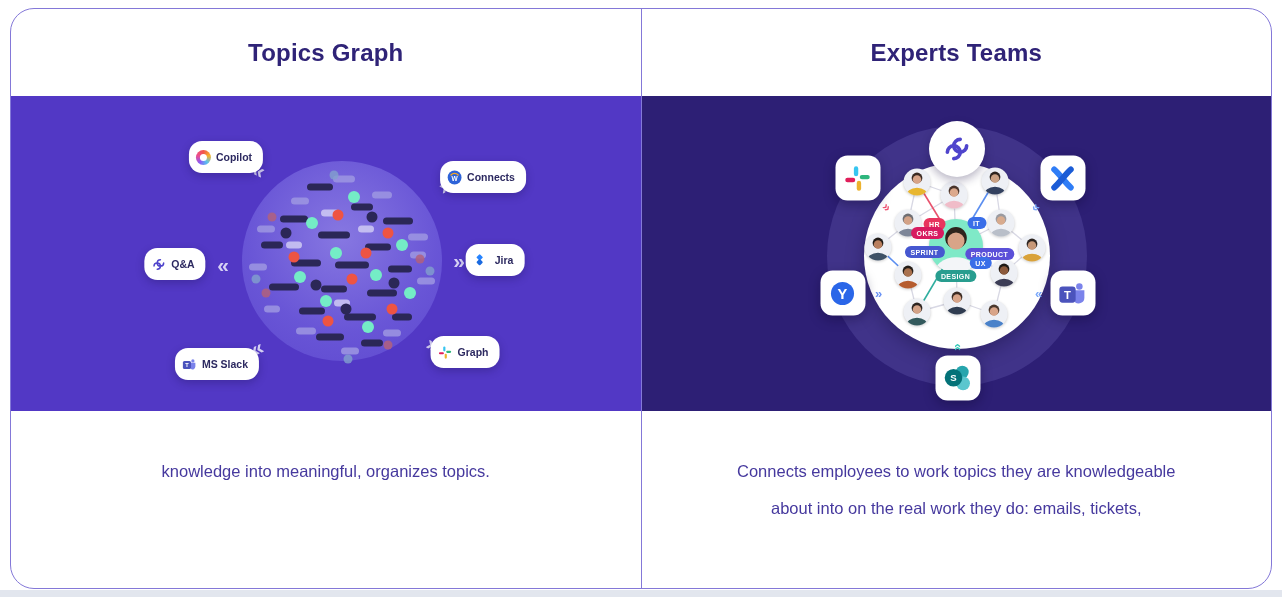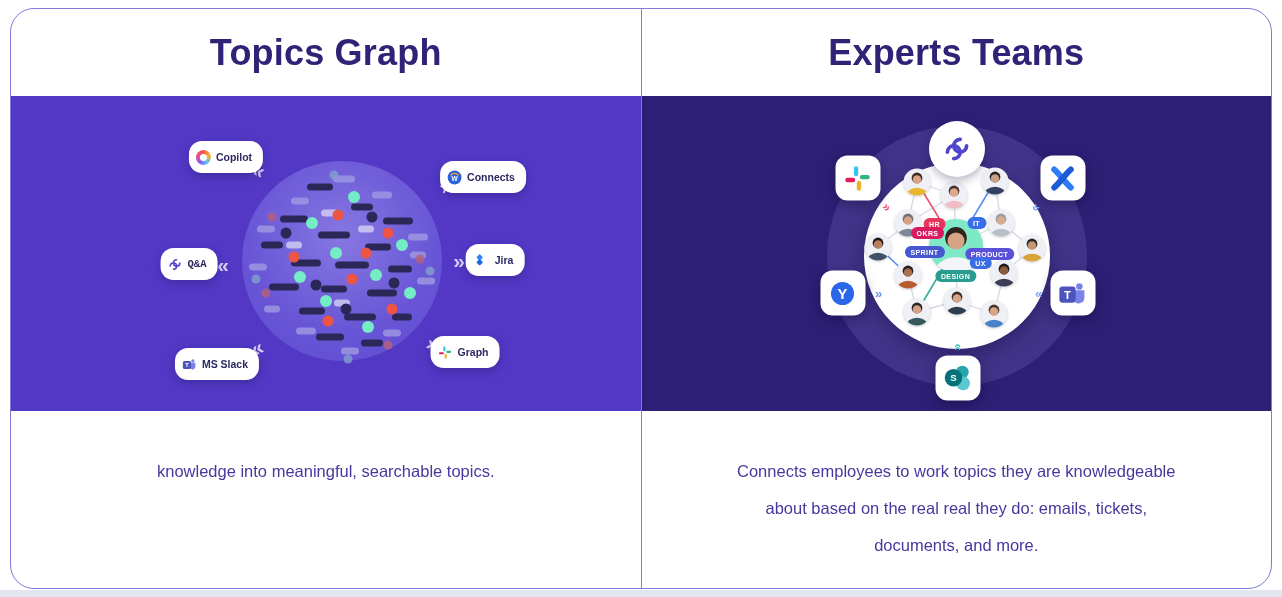--- a/index.html
+++ b/index.html
@@ -9,21 +9,21 @@
   }
   .bottom-strip{position:absolute;left:0;right:0;bottom:0;height:7px;background:#e2e6ee}
   .card{
     position:absolute;left:10px;top:8px;width:1262px;height:581px;
     background:#fff;border:1.5px solid #8478d8;border-radius:24px;
     overflow:hidden;display:flex;box-sizing:border-box;
   }
   .panel{flex:1 1 0;display:flex;flex-direction:column;min-width:0}
   .panel.left{border-right:1.5px solid #8478d8}
   .panel-header{height:87px;display:flex;align-items:center;justify-content:center}
-  .panel-title{margin:12px;font-size:36px;font-weight:bold;color:#2f2377;letter-spacing:.2px}
+  .panel-title{margin:12px;font-size:24px;font-weight:bold;color:#2f2377;letter-spacing:.2px}
   .band{position:relative;height:315px;overflow:hidden}
   .band.left-band{background:#5238c5}
   .band.right-band{background:#2d1f75}
   .desc{flex:1;display:flex;flex-direction:column;align-items:center;padding-top:42px}
   .desc .line{margin:0;line-height:37px;font-size:16.5px;color:#46399e;text-align:center;font-weight:500}
 
   
   .big-circle{
     position:absolute;left:231px;top:65px;width:200px;height:200px;border-radius:50%;
     background:radial-gradient(circle at 50% 38%, rgba(173,165,246,.58), rgba(136,126,238,.42) 60%, rgba(120,109,230,.30));
@@ -143,21 +143,21 @@
           <span class="lbl">Copilot</span>
         </div>
         <div class="pill" style="left: 472px; top: 81px;">
           <svg width="15" height="15" viewBox="0 0 16 16">
         <circle cx="8" cy="8" r="7.4" fill="#2d63d8"></circle>
         <path d="M4.2 5.4 a5 5 0 0 1 7.6 0" stroke="#f5a623" stroke-width="1.5" fill="none" stroke-linecap="round"></path>
         <text x="8" y="11.4" font-size="7" fill="#fff" text-anchor="middle" font-weight="bold" font-family="Liberation Sans,sans-serif">W</text>
           </svg>
           <span class="lbl">Connects</span>
         </div>
-        <div class="pill" style="left: 178px; top: 168px; font-family: Liberation Mono, monospace;">
+        <div class="pill" style="left: 164px; top: 168px;">
           <svg width="15" height="15" viewBox="0 0 28 28">
     <path d="M17 5 a6 6 0 1 0 6 6" fill="none" stroke="#4f44cc" stroke-width="2.8" stroke-linecap="round"></path>
     <path d="M11 23 a6 6 0 1 0 -6 -6" fill="none" stroke="#4f44cc" stroke-width="2.8" stroke-linecap="round"></path>
           </svg>
           <span class="lbl">Q&amp;A</span>
         </div>
         <div class="pill" style="left: 484px; top: 164px; gap: 8px;">
           <svg width="14" height="14" viewBox="0 0 16 16">
         <rect x="5.2" y="2.2" width="5.6" height="5.6" rx="1.2" transform="rotate(45 8 5)" fill="#2684ff"></rect>
         <rect x="5.2" y="7.8" width="5.6" height="5.6" rx="1.2" transform="rotate(45 8 10.6)" fill="#1a6ae0"></rect>
@@ -183,21 +183,21 @@
           <span class="lbl">Graph</span>
         </div>
         <span class="chev" style="left: 248px; top: 74px; transform: translate(-50%, -50%) rotate(25deg);">«</span>
         <span class="chev" style="left: 434px; top: 90px; transform: translate(-50%, -50%) rotate(-25deg);">»</span>
         <span class="chev" style="left: 212px; top: 168px; transform: translate(-50%, -50%) rotate(0deg);">«</span>
         <span class="chev" style="left: 448px; top: 164px; transform: translate(-50%, -50%) rotate(0deg);">»</span>
         <span class="chev" style="left: 246px; top: 252px; transform: translate(-50%, -50%) rotate(-25deg);">«</span>
         <span class="chev" style="left: 422px; top: 248px; transform: translate(-50%, -50%) rotate(25deg);">»</span>
       </div>
     <div class="desc">
-      <p class="line">knowledge into meaningful, searchable topics.</p>
+      <p class="line">knowledge into meaningful, organizes topics.</p>
     </div>
   </section>
 
   <section class="panel right">
     <div class="panel-header">
       <h1 class="panel-title">Experts Teams</h1>
     </div>
     <div class="band right-band" id="right-band">
       <div class="halo"></div>
       <div class="net" id="net">
@@ -339,19 +339,18 @@
           </svg>
         </div>
         <span class="rchev" style="left: 245px; top: 111px; color: rgb(239, 80, 112); transform: translate(-50%, -50%) rotate(45deg);">»</span>
         <span class="rchev" style="left: 393px; top: 111px; color: rgb(121, 167, 250); transform: translate(-50%, -50%) rotate(-45deg);">«</span>
         <span class="rchev" style="left: 237px; top: 197px; color: rgb(106, 147, 245); transform: translate(-50%, -50%) rotate(0deg);">»</span>
         <span class="rchev" style="left: 397px; top: 197px; color: rgb(121, 167, 250); transform: translate(-50%, -50%) rotate(0deg);">«</span>
         <span class="rchev" style="left: 316px; top: 251px; color: rgb(53, 201, 185); transform: translate(-50%, -50%) rotate(90deg);">«</span>
       </div>
     <div class="desc">
       <p class="line">Connects employees to work topics they are knowledgeable</p>
-      <p class="line">about based on the real real they do: emails, tickets,</p>
-      <p class="line">documents, and more.</p>
+      <p class="line">about into on the real work they do: emails, tickets,</p>
     </div>
   </section>
 
 </div>
 <div class="bottom-strip"></div>
 
 </body></html>

